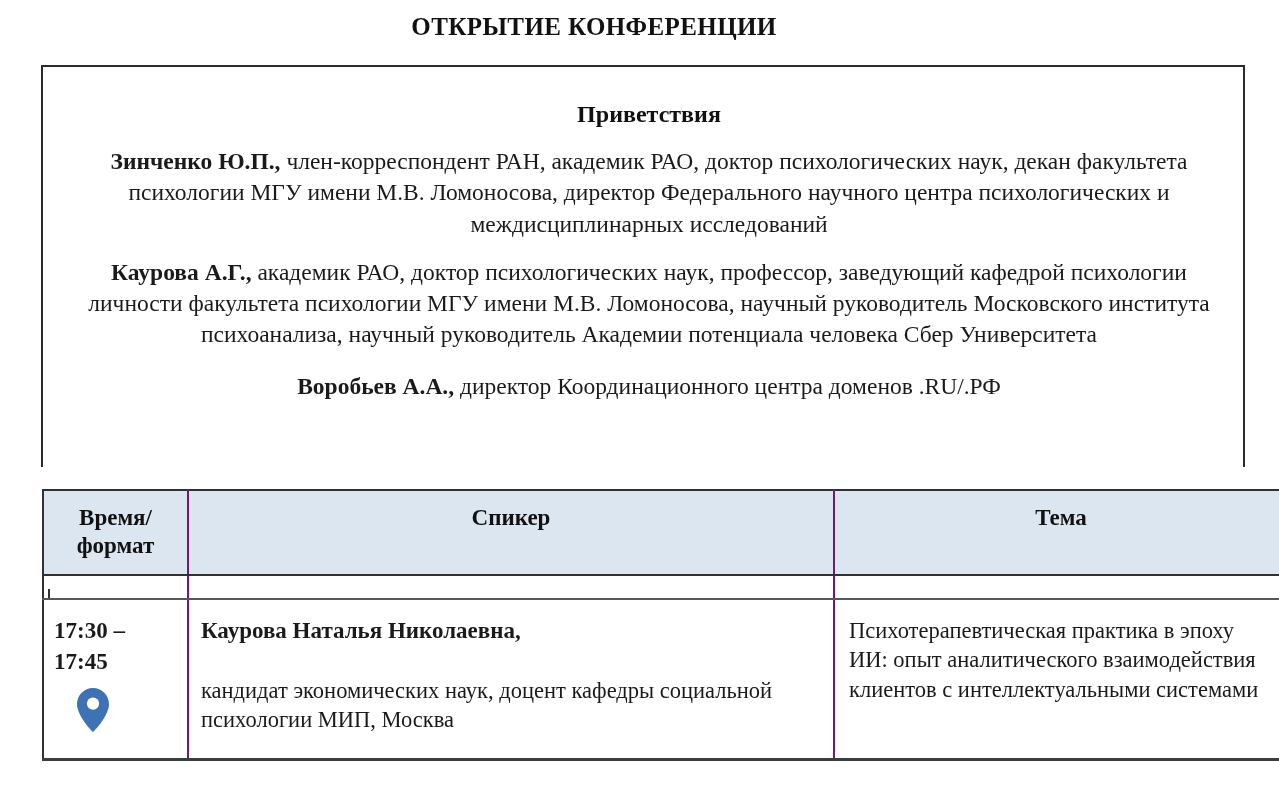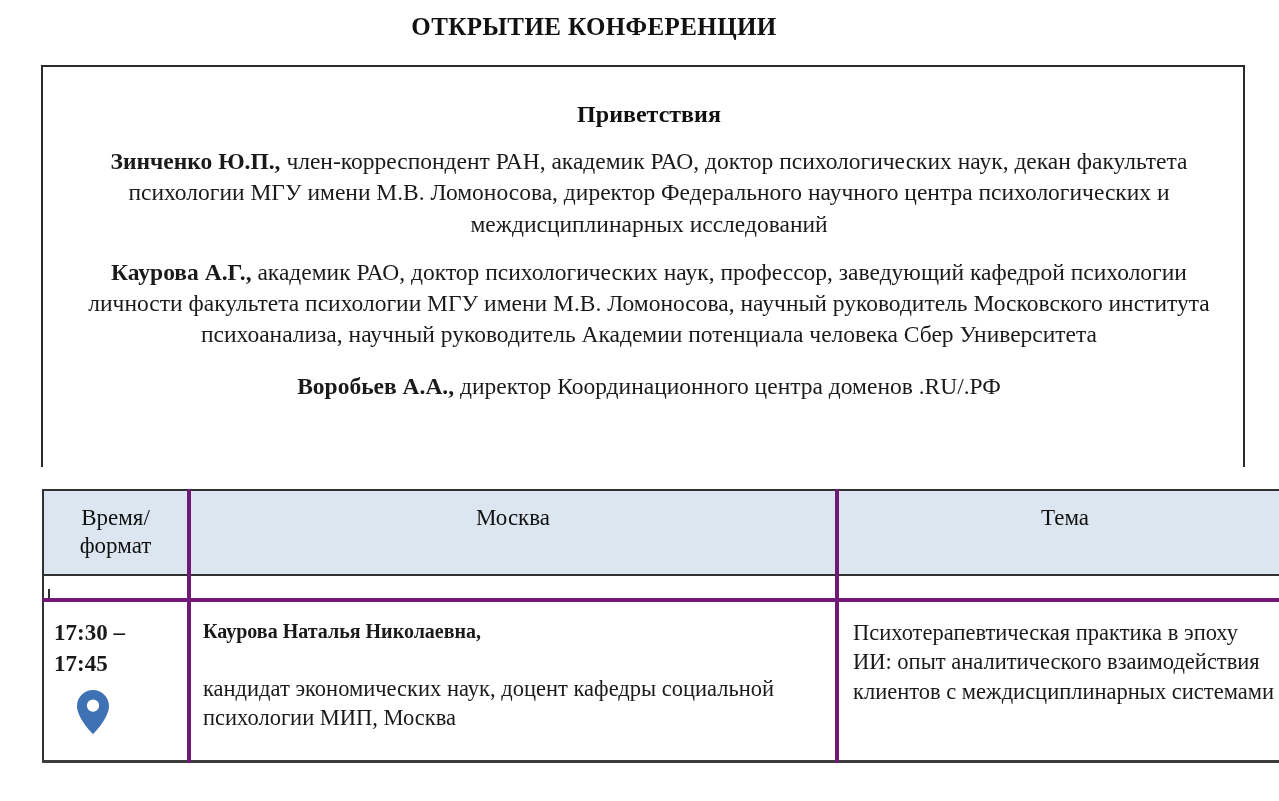--- a/index.html
+++ b/index.html
@@ -90,30 +90,30 @@
   
   .sched {
     position: absolute;
     left: 42px;
     top: 489px;
     width: 1203px;
     border-collapse: collapse;
     table-layout: fixed;
   }
   .sched td, .sched th {
-    border: 4px solid #701a75;
+    border: 2px solid #701a75;
     vertical-align: top;
     padding: 0;
   }
   .sched thead th {
     background: #dce6f1;
     border-top: 2px solid #2f3133;
     border-bottom: 2px solid #2f3133;
     text-align: center;
-    font-weight: normal;
+    font-weight: bold;
     font-size: 23px;
     line-height: 1.22;
     padding: 13px 6px 14px 6px;
     color: #111111;
   }
   .sched thead th.col-time  { border-left: 2px solid #2f3133; }
   .sched thead th.col-theme { border-right: 2px solid #2f3133; }
 
   .col-time  { width: 131px; }
   .col-speak { width: 632px; }
@@ -152,21 +152,21 @@
     line-height: 1.34;
     white-space: pre-line;
   }
   .pin-wrap {
     margin-top: 9px;
     margin-left: 22px;
   }
 
   .speaker-name {
     font-weight: bold;
-    font-size: 20px;
+    font-size: 23px;
     margin-bottom: 14px;
   }
   .speaker-desc {
     font-size: 22.5px;
     line-height: 1.28;
     margin-top: 31px;
   }
   .theme-text {
     font-size: 22.5px;
     line-height: 1.30;
@@ -195,21 +195,21 @@
     <p class="greet-para p3">
       <b>Воробьев А.А.,</b><span> директор Координационного центра доменов .RU/.РФ</span>
     </p>
   </div>
 
   <table class="sched">
     <thead>
       <tr>
         <th class="col-time" style="white-space: pre-line;">Время/
 формат</th>
-        <th class="col-speak">Москва</th>
+        <th class="col-speak">Спикер</th>
         <th class="col-theme">Тема</th>
       </tr>
     </thead>
     <tbody>
       <tr class="spacer-row">
         <td class="col-time">
           <span class="row-tick"></span>
         </td>
         <td class="col-speak"></td>
         <td class="col-theme"></td>
@@ -226,19 +226,19 @@
             </svg>
           </div>
         </td>
 
         <td class="col-speak">
           <div class="speaker-name">Каурова Наталья Николаевна,</div>
           <div class="speaker-desc">кандидат экономических наук, доцент кафедры социальной психологии МИП, Москва</div>
         </td>
 
         <td class="col-theme">
-          <div class="theme-text">Психотерапевтическая практика в эпоху ИИ: опыт аналитического взаимодействия клиентов с междисциплинарных системами</div>
+          <div class="theme-text">Психотерапевтическая практика в эпоху ИИ: опыт аналитического взаимодействия клиентов с интеллектуальными системами</div>
         </td>
       </tr>
     </tbody>
   </table>
 
 </div>
 
 </body></html>

